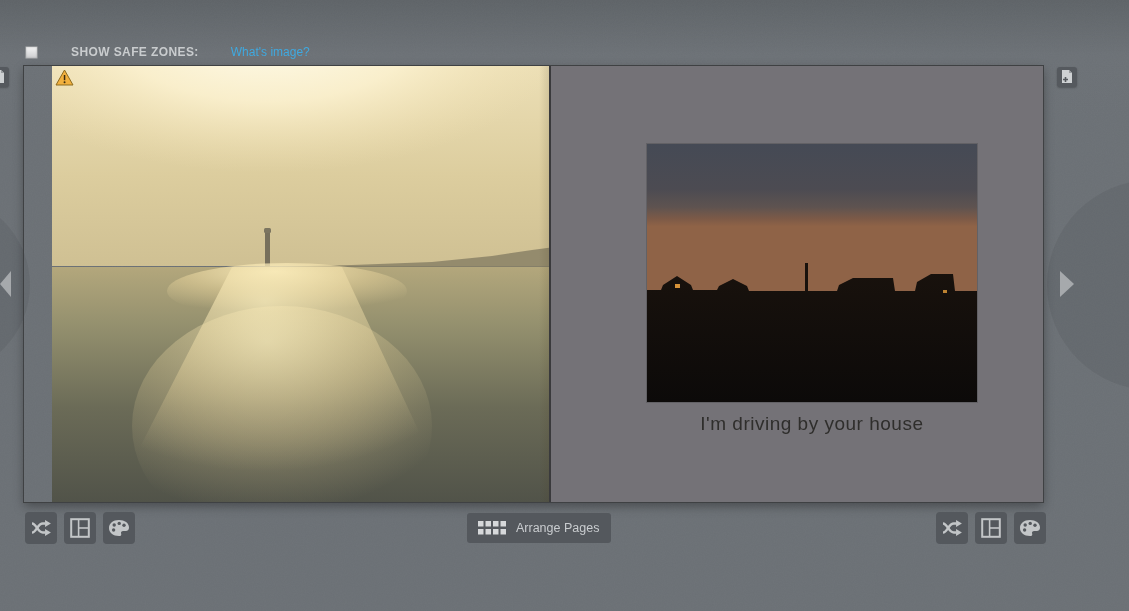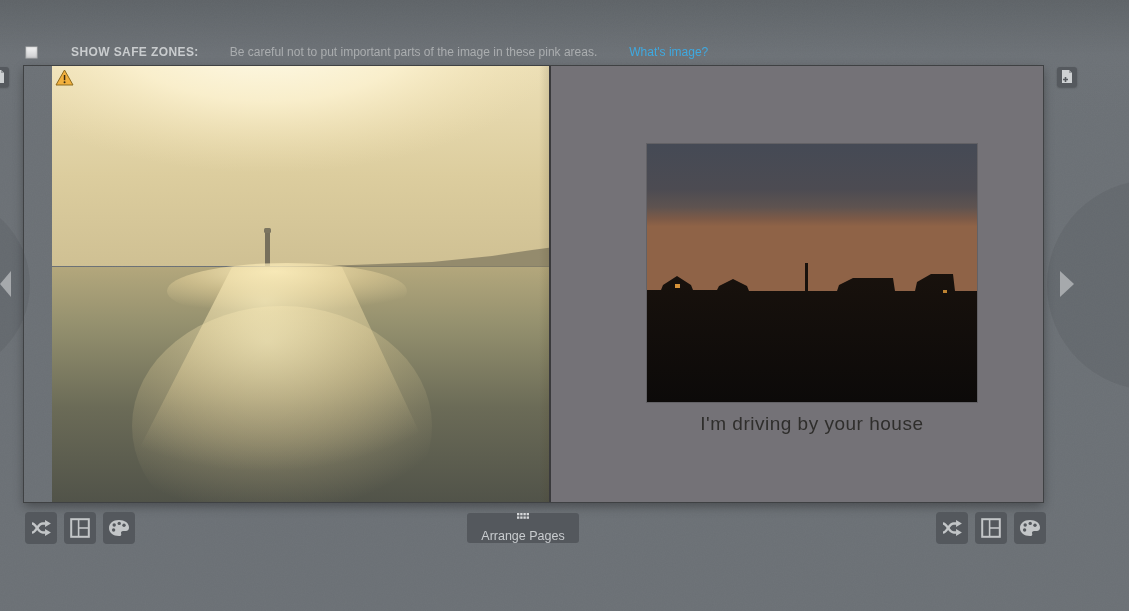--- a/index.html
+++ b/index.html
@@ -51,39 +51,38 @@
     border-right:11px solid #a6a9ac;}
   .arrow.next{left:1060px;top:271px;border-top:13px solid transparent;border-bottom:13px solid transparent;
     border-left:14px solid #a6a9ac;}
 
   
   .tb-group{position:absolute;top:512px;display:flex;gap:7px;}
   .tb-group.left{left:25px;}
   .tb-group.right{left:936px;}
   .tb-btn{width:32px;height:32px;border-radius:4px;background:var(--toolbar-button);
     display:flex;align-items:center;justify-content:center;cursor:pointer;}
-  .arrange{position:absolute;left:467px;top:513px;width:112px;height:30px;border-radius:3px;
-    background:var(--toolbar-button);display:flex;align-items:center;gap:10px;padding:0 11px;cursor:pointer;flex-direction:column;}
+  .arrange{position:absolute;left:467px;top:513px;width:144px;height:30px;border-radius:3px;
+    background:var(--toolbar-button);display:flex;align-items:center;gap:10px;padding:0 11px;cursor:pointer;}
   .arrange-label{font-size:12.5px;color:#c9cccf;white-space:nowrap;}
 </style>
 </head>
 <body>
 
 <svg class="noise" width="1129" height="611">
   <filter id="grain">
       <feTurbulence type="fractalNoise" baseFrequency="0.9" numOctaves="2" result="n"></feTurbulence>
     <feColorMatrix in="n" type="matrix" values="0 0 0 0 0.42  0 0 0 0 0.44  0 0 0 0 0.46  0 0 0 0.18 0"></feColorMatrix>
     </filter>
   <rect width="1129" height="611" fill="none" filter="url(#grain)"></rect>
 </svg>
 
 <div class="safezones">
   <div class="checkbox"></div>
   <span class="sz-label">SHOW SAFE ZONES:</span>
-  <span class="sz-desc">Be careful not to put important parts of the image in these pink areas.</span>
   <a class="sz-link">What's image?</a>
 </div>
 
 <div class="navcircle left"></div>
 <div class="navcircle right"></div>
 
 <div class="spread">
 
   <div class="page-left">
     <svg class="photo-svg" width="511" height="436" viewBox="0 0 511 436">

